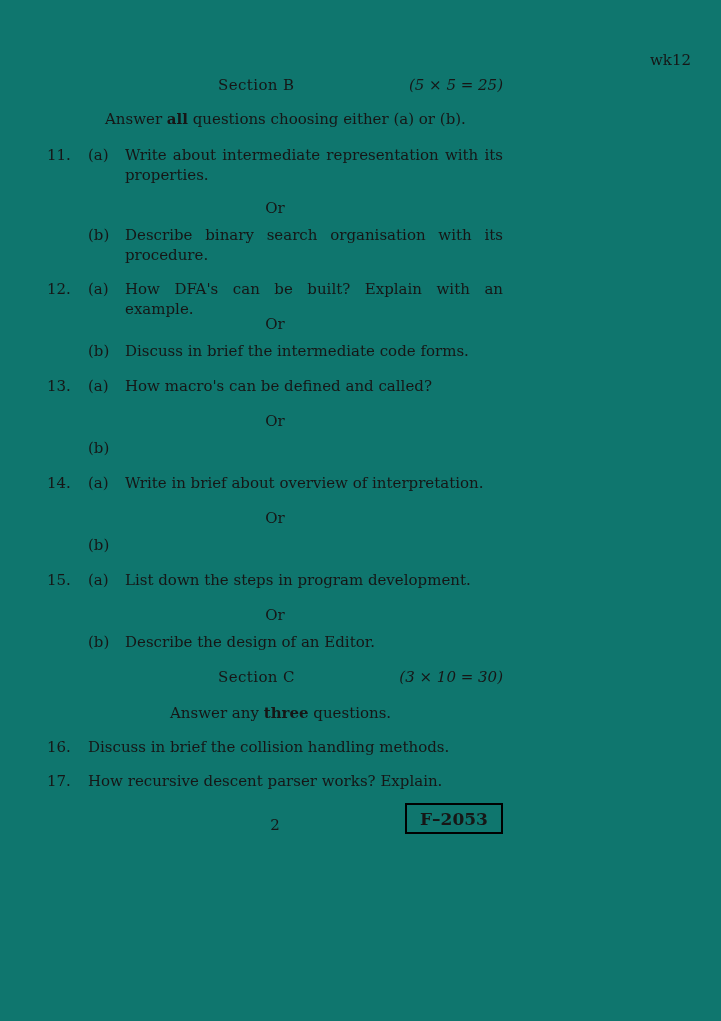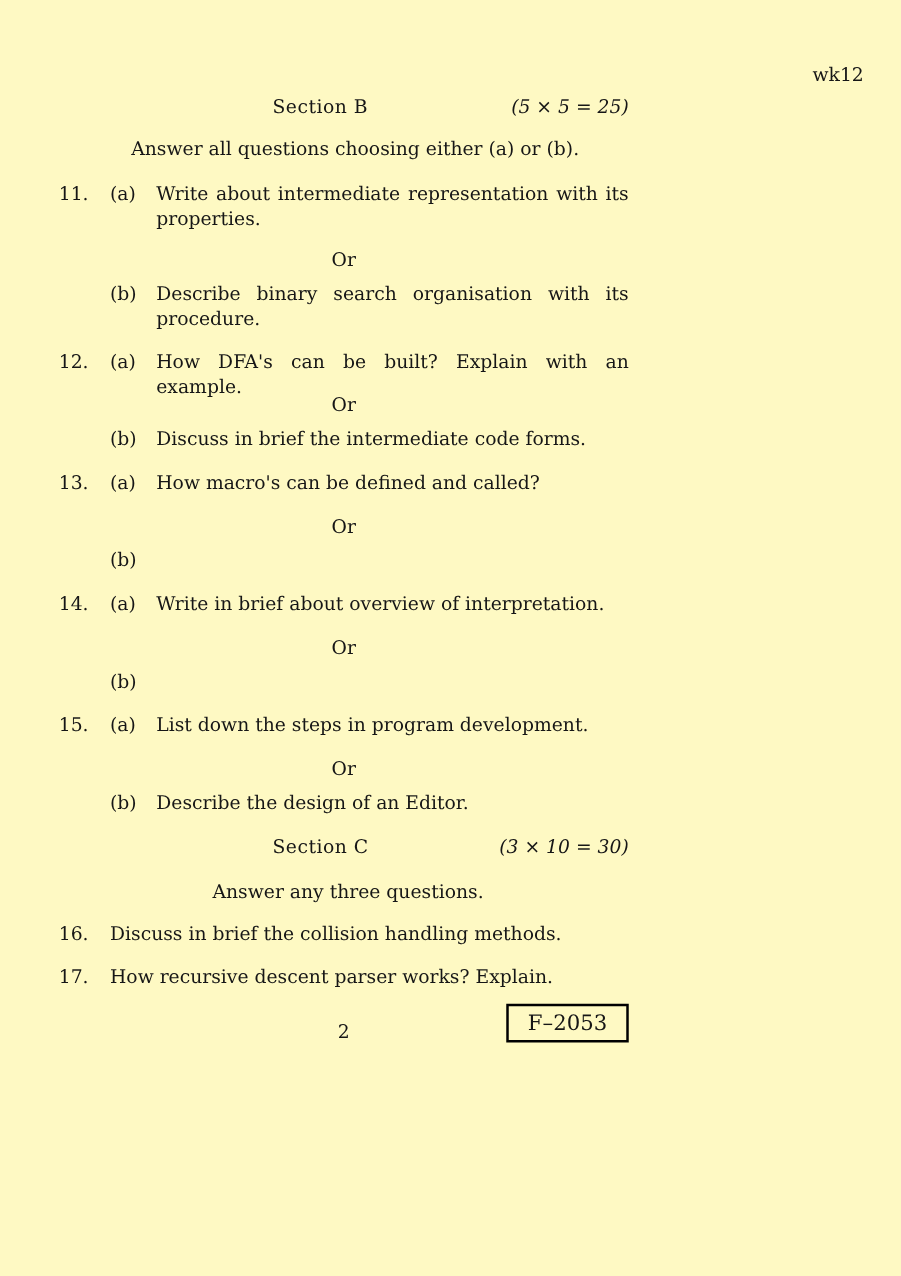--- a/index.html
+++ b/index.html
@@ -1,20 +1,20 @@
 <!DOCTYPE html>
 <html><head>
 <meta charset="utf-8">
 <style>
   html, body { margin: 0; padding: 0; background: #ffffff; }
   .page {
     position: relative;
     width: 721px;
     height: 1021px;
-    background: #fef9c3;
+    background: #0f766e;
     font-family: "DejaVu Serif", "Liberation Serif", serif;
     font-size: 15px;
     line-height: 20px;
     color: #161616;
     overflow: hidden;
   }
   .abs { position: absolute; }
   .content { left: 47px; width: 456px; }
 
   .corner { top: 50px; right: 30px; }
@@ -23,28 +23,28 @@
   .sec-title { font-weight: normal; margin-left: 171px; letter-spacing: 0.4px; }
   .sec-marks { margin-left: auto; font-style: italic; }
 
   .qrow { display: flex; }
   .qnum { width: 41px; flex: none; }
   .qletter { width: 37px; flex: none; }
   .qtext { flex: 1; text-align: justify; }
   .qtext-plain { flex: 1; }
 
   .or-row { text-align: center; }
-  .bold { font-weight: normal; }
+  .bold { font-weight: bold; }
 
   .code-box {
     left: 405px; top: 803px;
     width: 94px; height: 27px;
     border: 2px solid #000;
     display: flex; align-items: center; justify-content: center;
-    font-weight: normal; font-size: 17px;
+    font-weight: bold; font-size: 17px;
   }
   .pagenum { top: 815px; text-align: center; }
 </style>
 </head>
 <body>
 
 <div class="page">
 
   <div class="abs corner">wk12</div>
 

